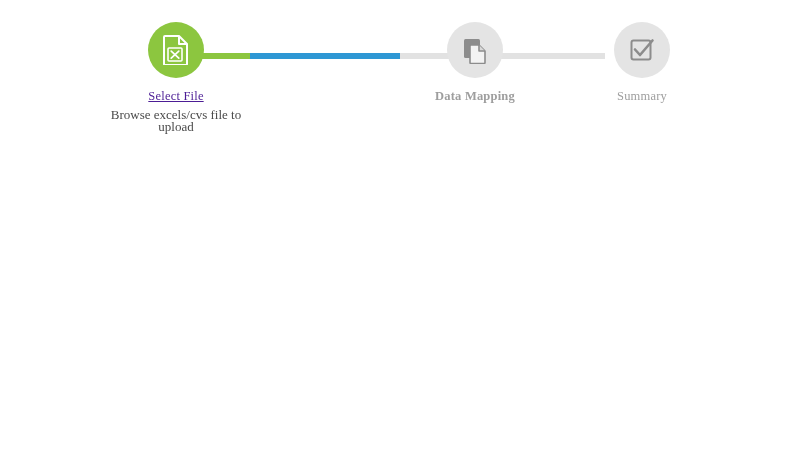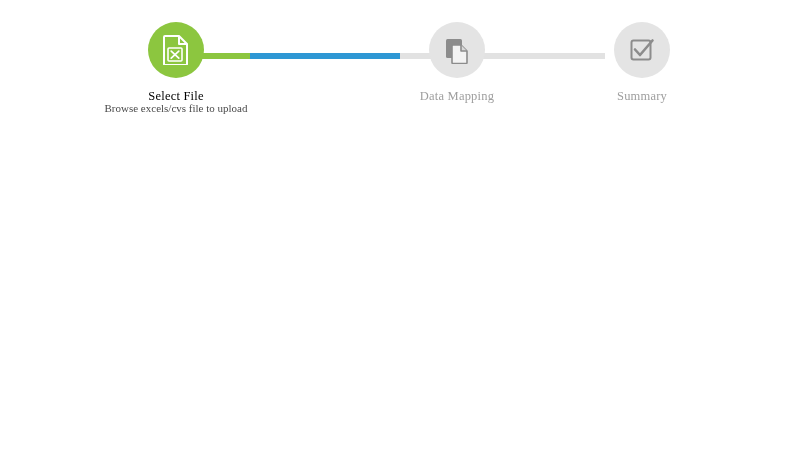--- a/index.html
+++ b/index.html
@@ -35,21 +35,21 @@
 
   
   .step {
     position: absolute;
     top: 22px;
     width: 160px;
     text-align: center;
   }
   .step-1 { left:  96px; }
   .step-2 { left: 245px; }
-  .step-3 { left: 377px; }
+  .step-3 { left: 395px; font-weight: bold; }
   .step-4 { left: 562px; }
 
   .circle {
     width: 56px;
     height: 56px;
     border-radius: 50%;
     margin: 0 auto;
     display: flex;
     align-items: center;
     justify-content: center;
@@ -62,26 +62,27 @@
 
   .circle svg { display: block; }
 
   .step-title {
     margin-top: 11px;
     font-size: 12.5px;
     line-height: 14px;
     letter-spacing: .2px;
     font-family: "Liberation Serif", serif;
   }
-  .title-green { color: #000000; }
+  .title-green { color: #4c1d95; text-decoration: underline; }
   .title-blue  { color: #3B9CD9; }
   .title-grey  { color: #9E9E9E; }
 
   .step-desc {
-    font-size: 11px;
+    margin-top: 6px;
+    font-size: 13px;
     line-height: 11.5px;
     color: #4A4A4A;
     font-family: "Liberation Serif", serif;
     padding: 0 6px;
   }
   .step-desc.wide { padding: 0 2px; }
 </style>
 </head>
 <body>
 

